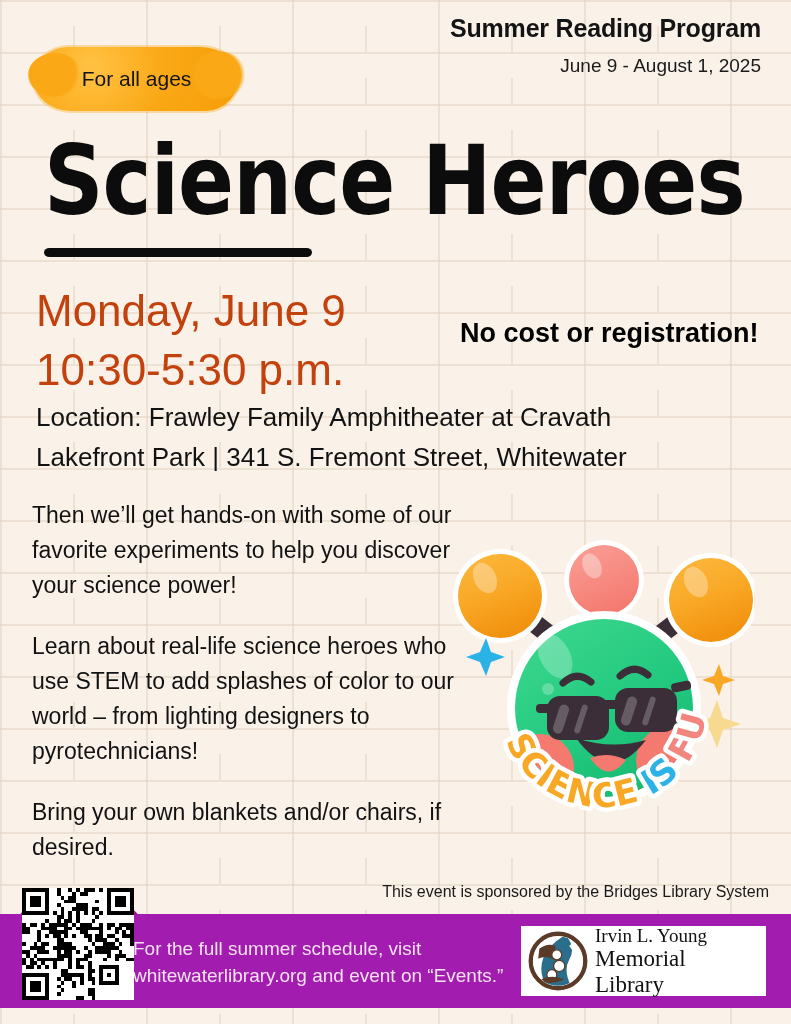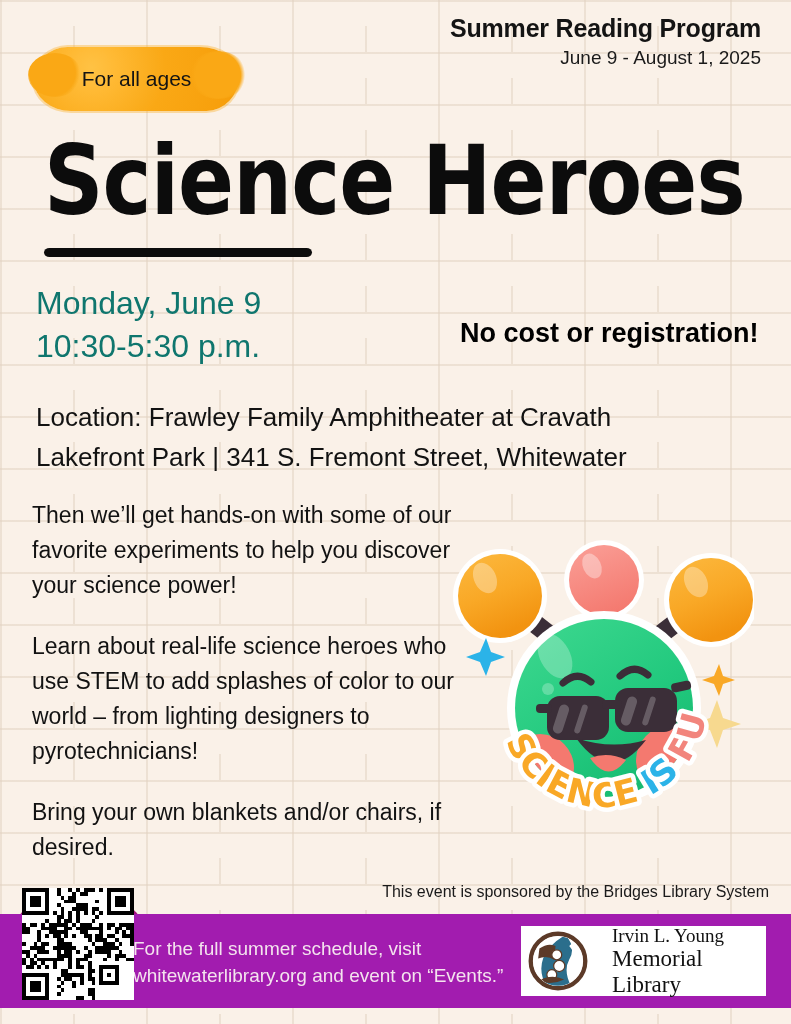--- a/index.html
+++ b/index.html
@@ -38,21 +38,21 @@
   }
 
   
   .hdr{position:absolute;right:30px;top:14px;text-align:right;}
   .hdr-title{
     font-size:25px;font-weight:bold;color:#141414;
     letter-spacing:-.2px;line-height:1.15;
     font-family:"Liberation Sans", sans-serif;
   }
   .hdr-dates{
-    font-size:19px;color:#1a1a1a;margin-top:4px;line-height:1.2;
+    font-size:19px;color:#1a1a1a;margin-top:12px;line-height:1.2;
   }
 
   
   .badge{
     position:absolute;left:34px;top:47px;
     width:205px;height:64px;
     display:flex;align-items:center;justify-content:center;
     color:#141414;font-size:21px;
     background:
       radial-gradient(circle at 28% 32%, #ffc24a 0%, #f6a81c 48%, #f29d10 100%);
@@ -84,21 +84,21 @@
   }
   .title-rule{
     position:absolute;left:44px;top:248px;
     width:268px;height:9px;background:#0c0c0c;
     border-radius:6px/5px;
   }
 
   
   .when{
     position:absolute;left:36px;top:282px;
-    font-size:32px;line-height:1.34;color:#0f766e;
+    font-size:44px;line-height:1.34;color:#c2410c;
   }
   .nocost{
     position:absolute;left:460px;top:318px;
     font-size:27px;font-weight:bold;color:#000000;
   }
   .where{
     position:absolute;left:36px;top:398px;
     font-size:26px;line-height:1.52;color:#121212;
     width:690px;
   }
@@ -139,21 +139,21 @@
   }
   .qr-wrap svg{display:block;}
   .footer-text{
     position:absolute;left:133px;top:22px;
     font-size:19px;line-height:1.42;color:#f4e3ee;
   }
   .logo-box{
     position:absolute;right:25px;top:12px;
     width:245px;height:70px;
     background:#ffffff;
-    display:flex;align-items:center;gap:23px;
+    display:flex;align-items:center;gap:6px;
     padding:0 6px;box-sizing:border-box;
   }
   .logo-mark{width:62px;height:62px;flex:0 0 62px;}
   .logo-words{
     font-family:"Liberation Serif", serif;
     color:#111;line-height:1.12;
   }
   .logo-words .l1{font-size:19px;}
   .logo-words .l2{font-size:23px;}
 

